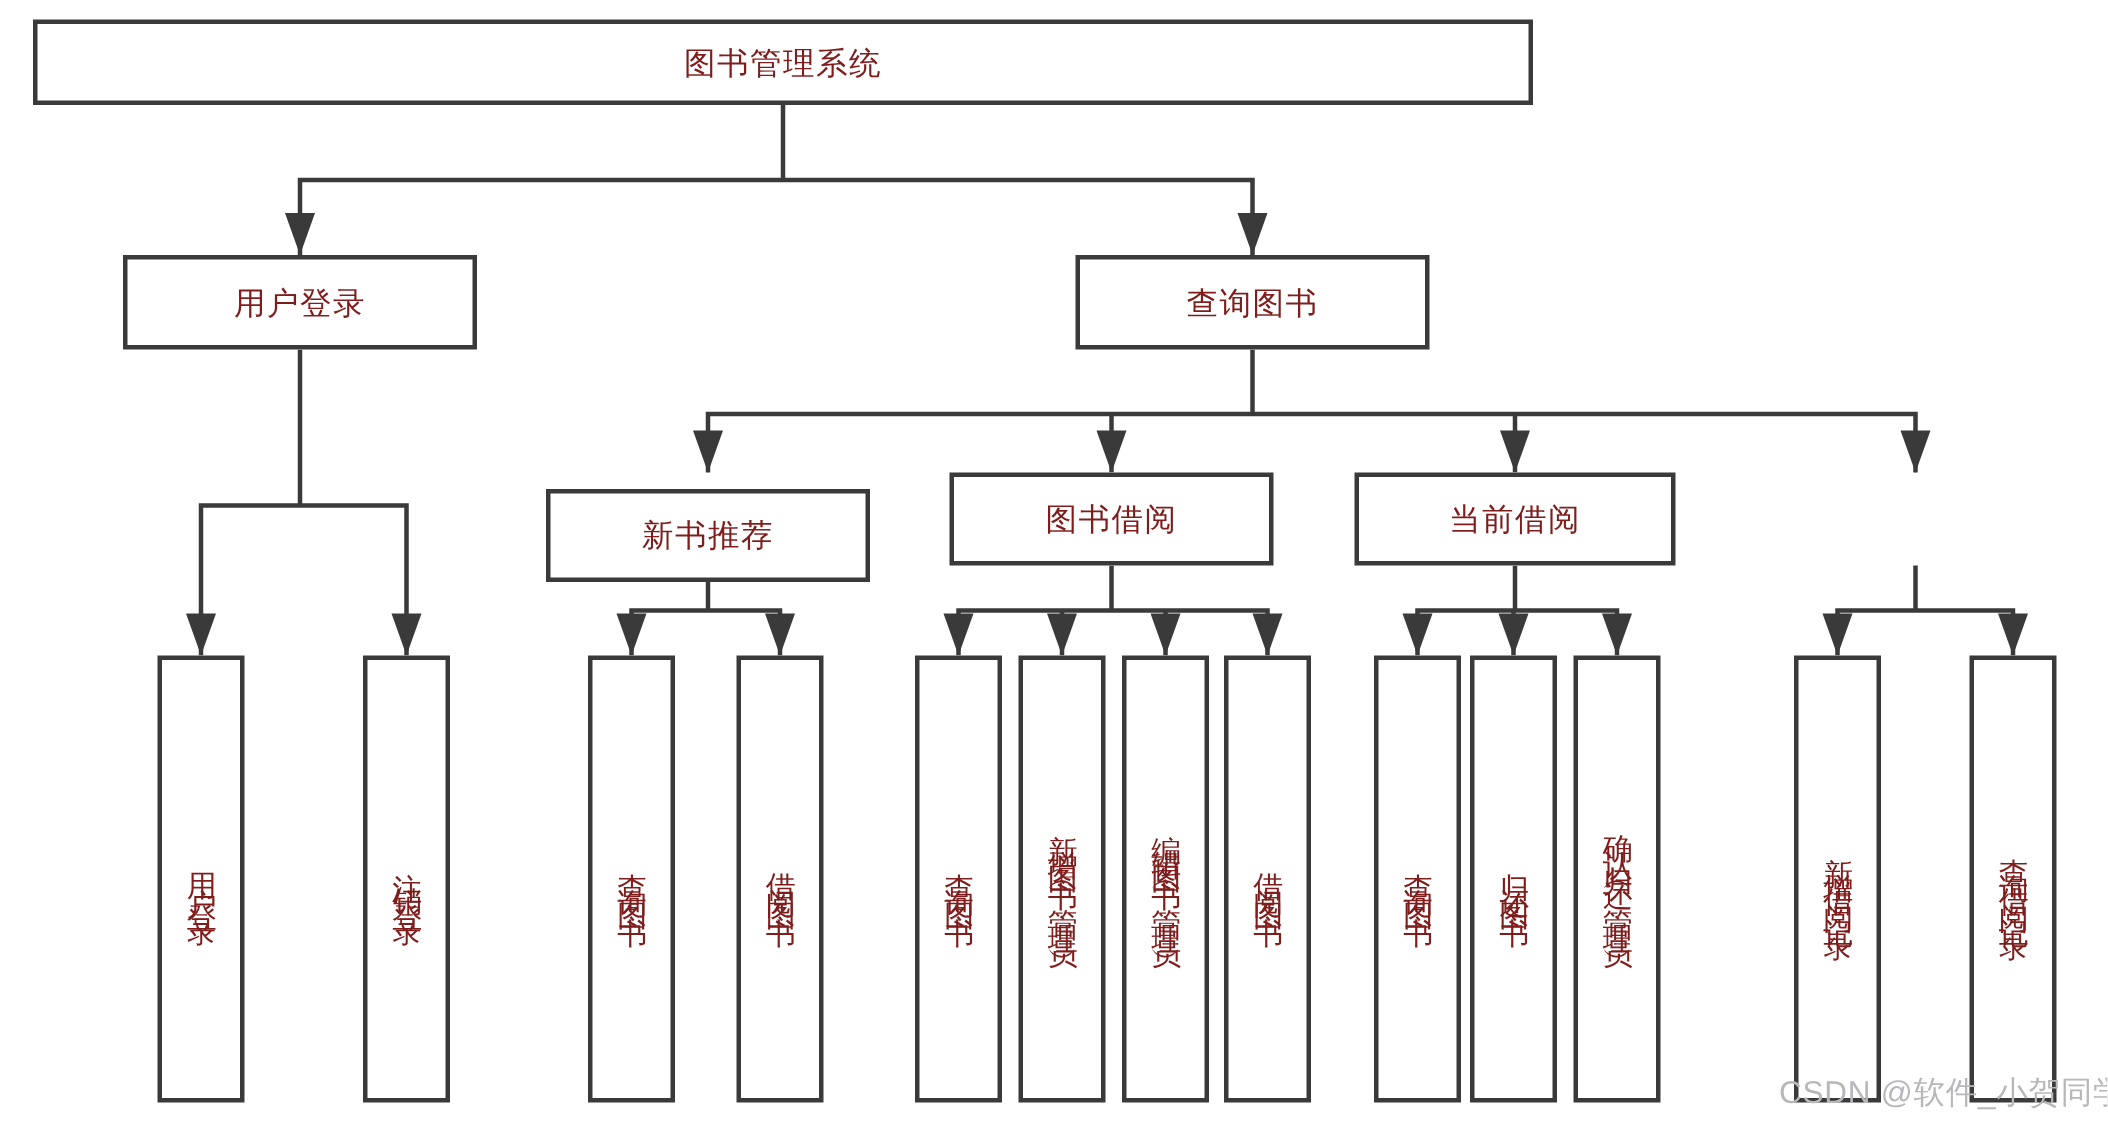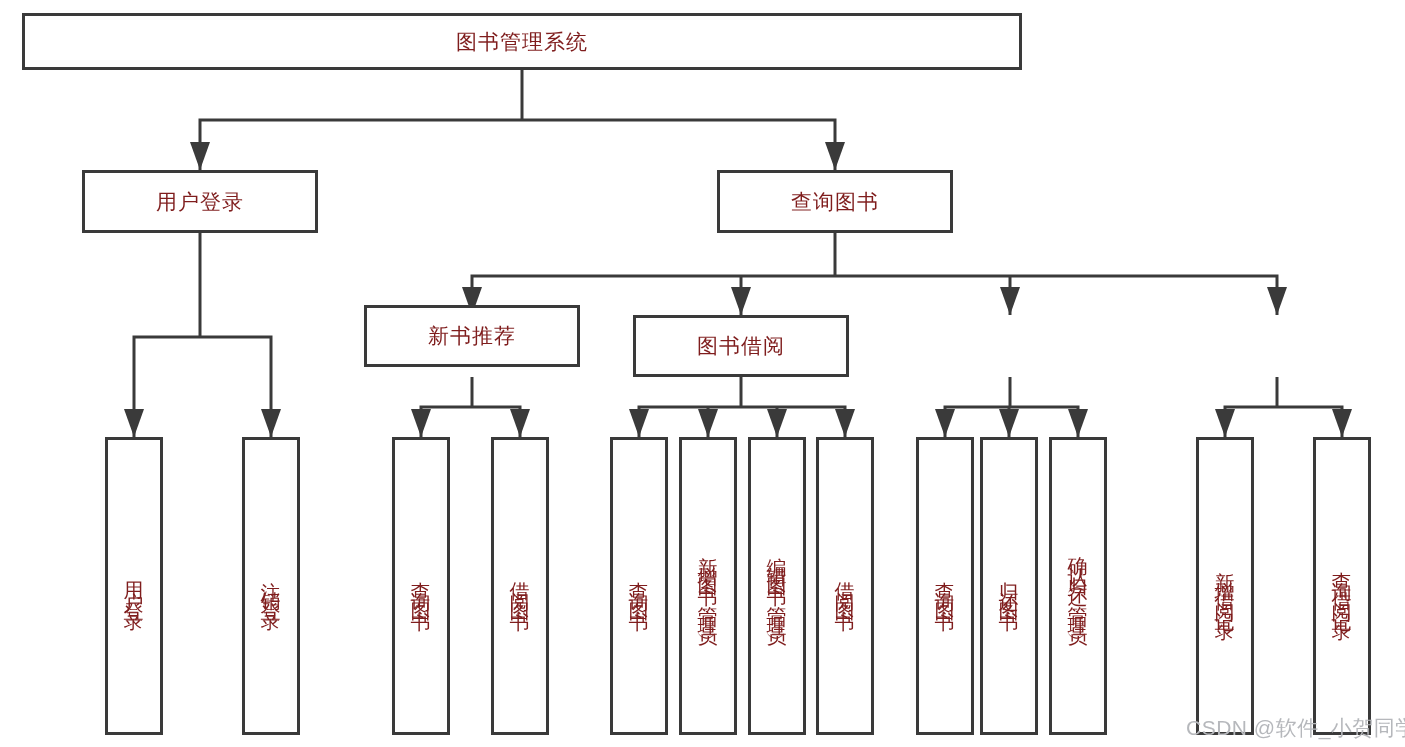--- a/index.html
+++ b/index.html
@@ -123,25 +123,28 @@
     <span>图书管理系统</span>
   </div>
 
   <div class="box h" style="left:82px; top:170px; width:236px; height:63px;">
     <span>用户登录</span>
   </div>
   <div class="box h" style="left:717px; top:170px; width:236px; height:63px;">
     <span>查询图书</span>
   </div>
 
-  <div class="box h" style="left:364px; top:305px; width:216px; height:62px;">
+  <div class="box h" style="left:364px; top:326px; width:216px; height:62px;">
     <span>新书推荐</span>
   </div>
   <div class="box h" style="left:633px; top:315px; width:216px; height:62px;">
     <span>图书借阅</span>
+  </div>
+  <div class="box h" style="left:903px; top:315px; width:214px; height:62px;">
+    <span>当前借阅</span>
   </div>
 
   <div class="box v" style="left:105px; top:437px; width:58px; height:298px;">
     <span>用户登录</span>
   </div>
   <div class="box v" style="left:242px; top:437px; width:58px; height:298px;">
     <span>注销登录</span>
   </div>
 
   <div class="box v" style="left:392px; top:437px; width:58px; height:298px;">

